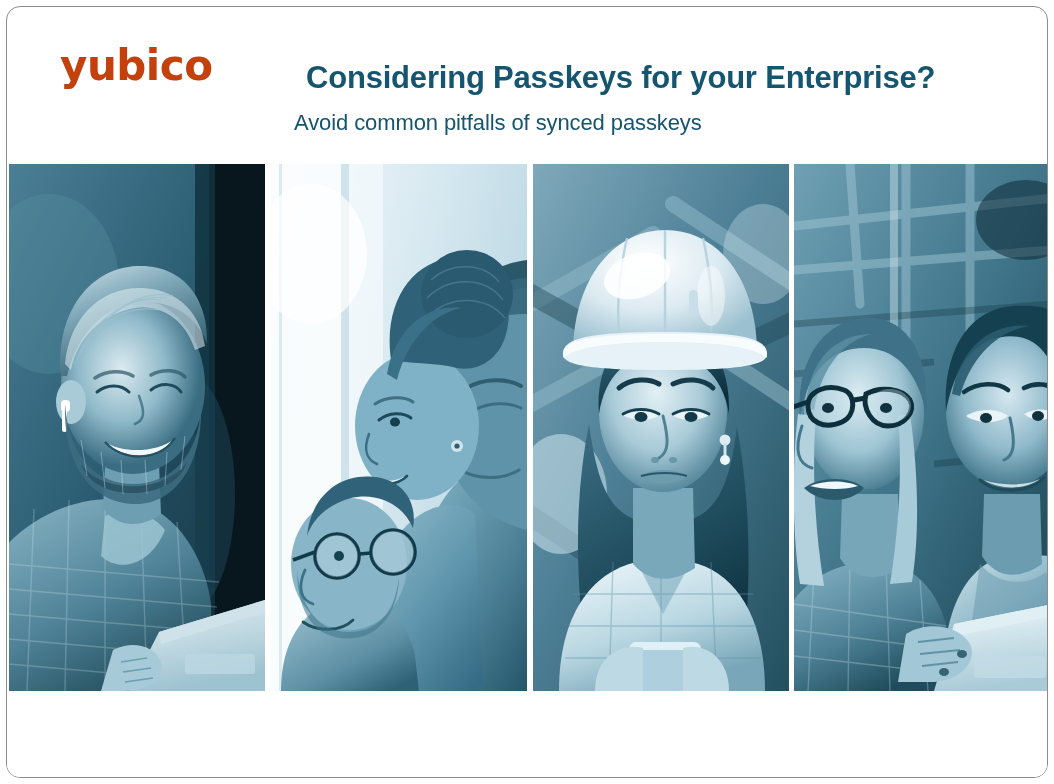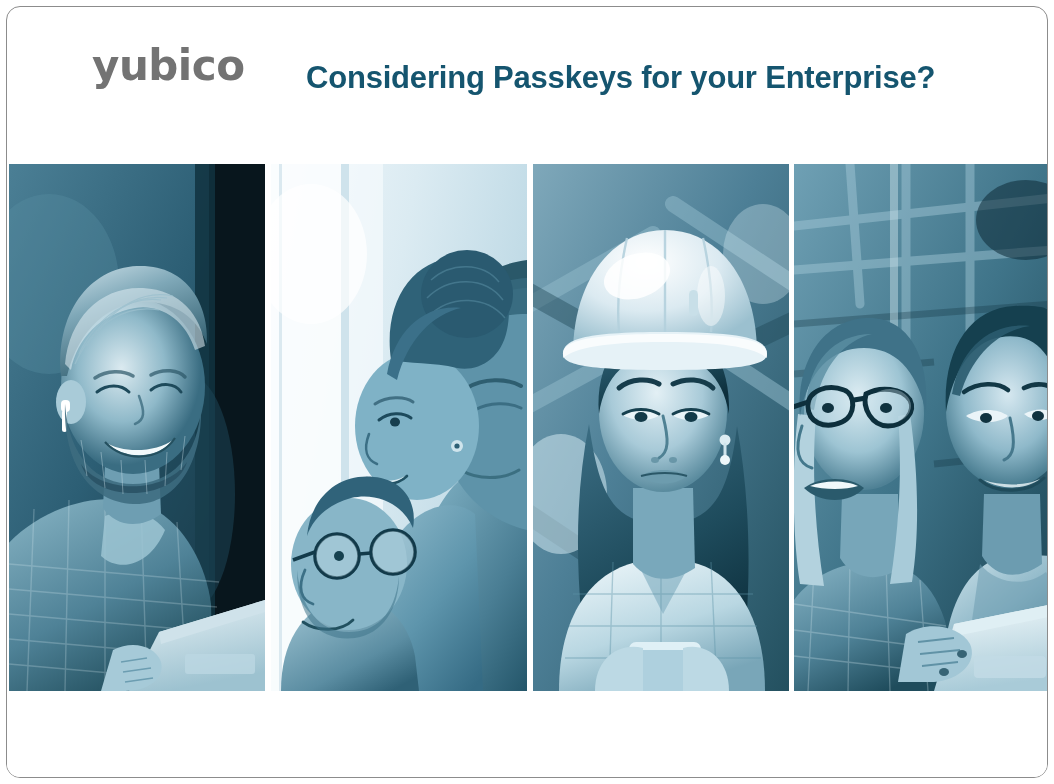--- a/index.html
+++ b/index.html
@@ -40,23 +40,22 @@
 
   .brand-logo {
     position: absolute;
     left: 53px;
     top: 38px;
     font-family: "DejaVu Sans", sans-serif;
     font-weight: 700;
     font-size: 42px;
     line-height: 42px;
     letter-spacing: -0.5px;
-    color: #737373;
+    color: #c2410c;
     user-select: none;
-    margin-left: 32px;
   }
 
   .title-block {
     position: absolute;
     left: 287px;
     top: 40px;
     width: 720px;
   }
 
   .headline {
@@ -118,20 +117,21 @@
 <body>
 
 <div class="card">
 
   <div class="header">
 
     <div class="brand-logo">yubico</div>
 
     <div class="title-block">
       <h1 class="headline">Considering Passkeys for your Enterprise?</h1>
+      <p class="subhead">Avoid common pitfalls of synced passkeys</p>
     </div>
 
   </div>
 
   <div class="photo-strip">
 
     <div class="photo-panel panel-1">
       <svg viewBox="0 0 256 527" preserveAspectRatio="xMidYMid slice">
         <defs>
           <linearGradient id="p1bg" x1="0" y1="0" x2="1" y2="1">

